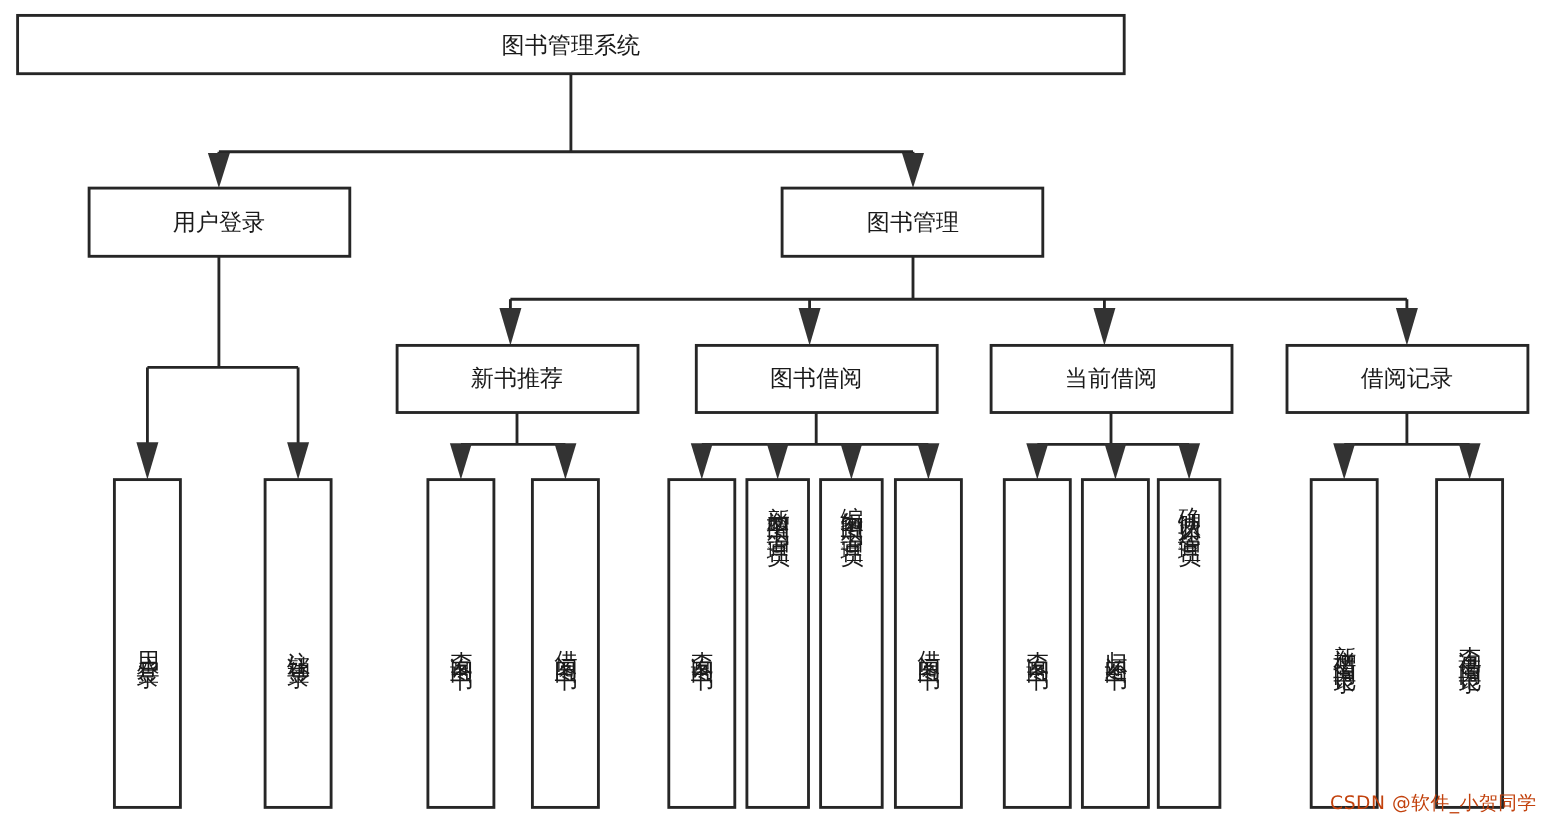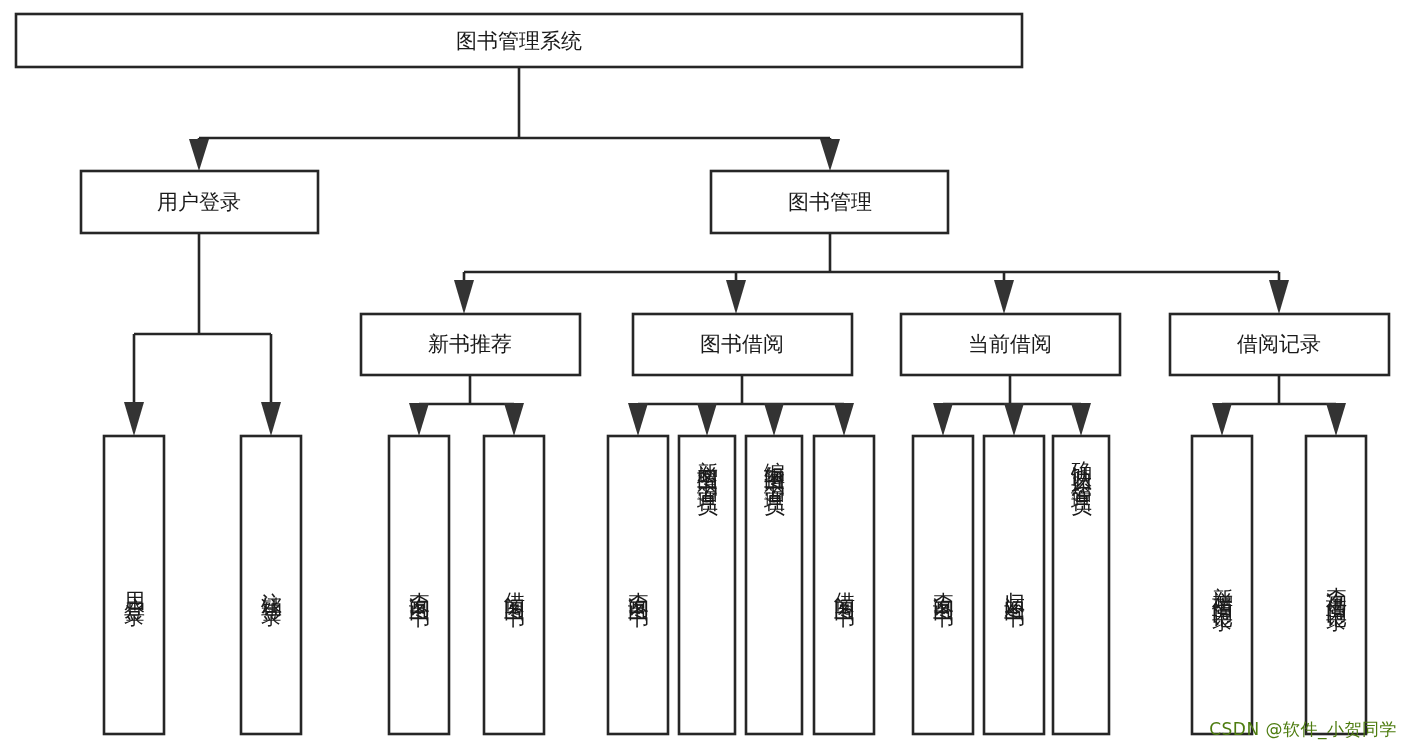--- a/index.html
+++ b/index.html
@@ -42,21 +42,21 @@
   .arrow-head {
     fill: #333333;
     stroke: none;
   }
   .watermark {
     position: absolute;
     right: 8px;
     bottom: 6px;
     font-family: "DejaVu Sans", "Liberation Sans", sans-serif;
     font-size: 17px;
-    color: #4d7c0f;
+    color: #c2410c;
     white-space: nowrap;
     letter-spacing: 0.5px;
   }
 </style>
 </head>
 <body>
 
 <div id="diagram-root">
   <svg width="1405" height="747" viewBox="0 0 1405 747" xmlns="http://www.w3.org/2000/svg">
 

